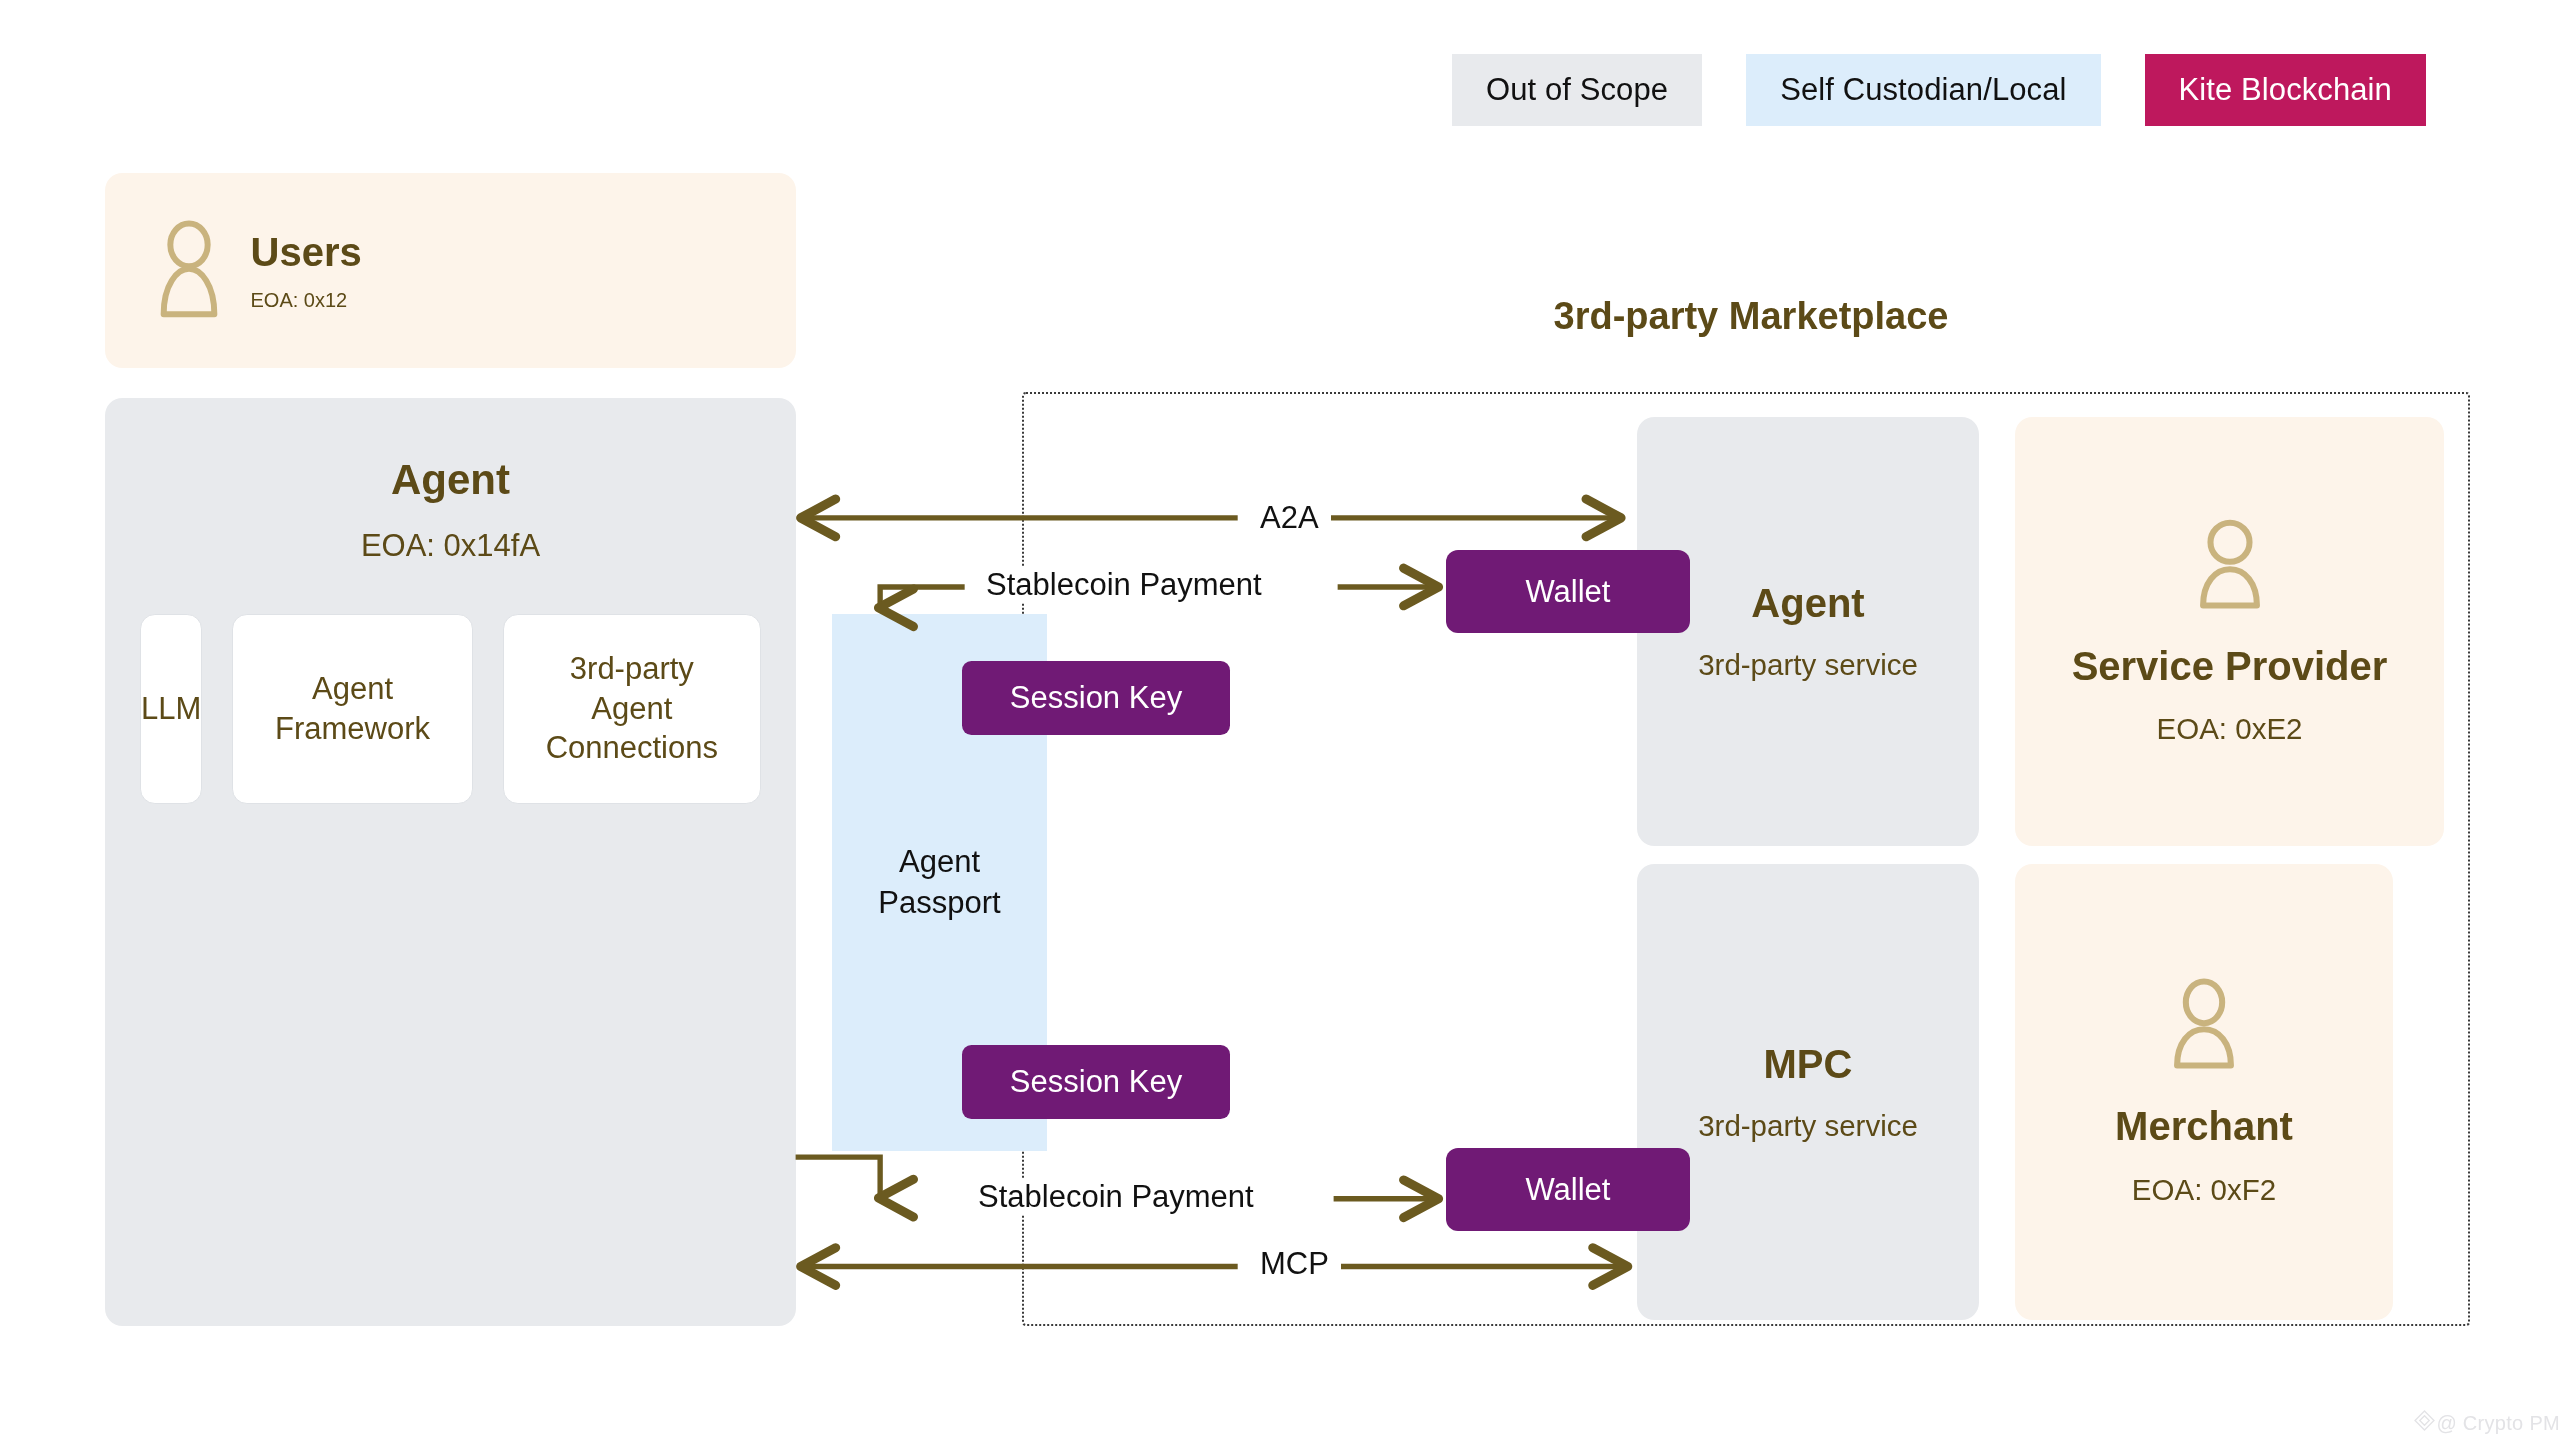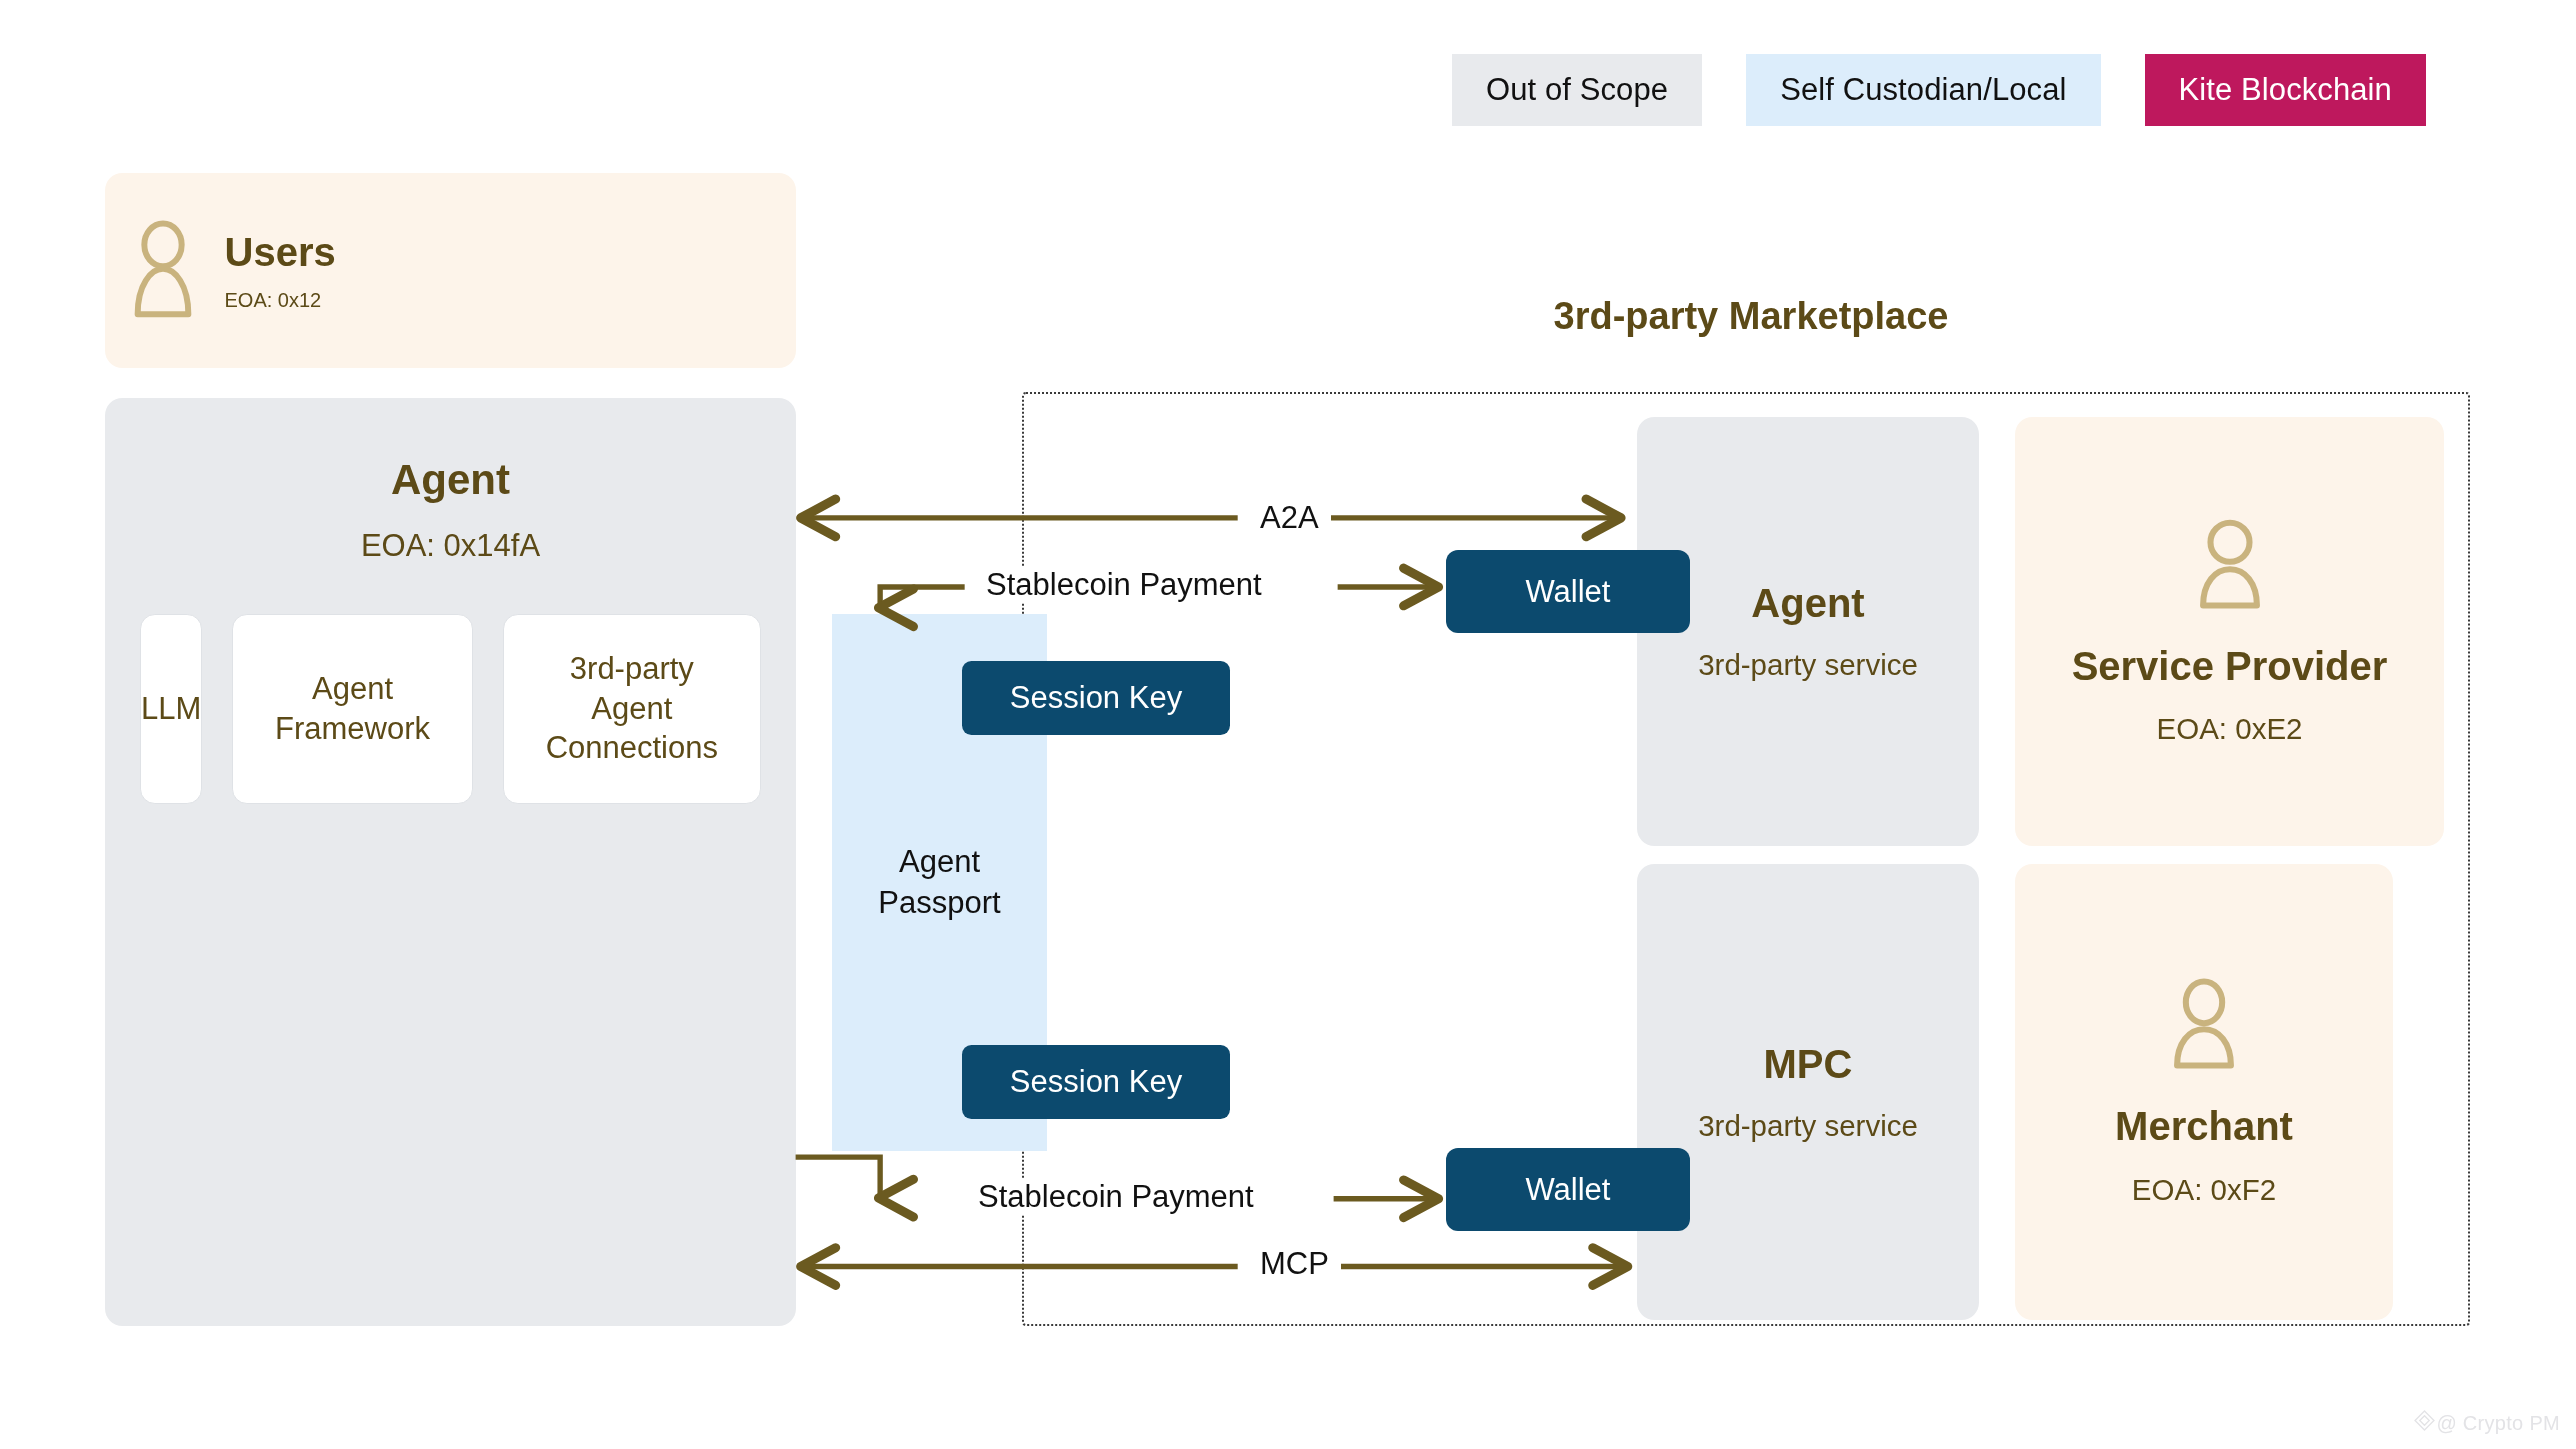--- a/index.html
+++ b/index.html
@@ -16,21 +16,21 @@
     height:72px;border-radius:0;display:flex;align-items:center;justify-content:center;
     padding:0 34px;font-size:31px;letter-spacing:0.1px;white-space:nowrap;
   }
   .chip.scope{background:#e8eaed;color:#111111;}
   .chip.custodian{background:#dcedfb;color:#111111;}
   .chip.kite{background:#be185d;color:#ffffff;}
 
   
   .users-card{
     position:absolute;left:105px;top:173px;width:691px;height:195px;
-    background:#fdf4ea;border-radius:17.4px;display:flex;align-items:center;padding-left:26px;box-sizing:border-box;
+    background:#fdf4ea;border-radius:17.4px;display:flex;align-items:center;padding-left:52px;box-sizing:border-box;
   }
   .person-ico{flex:0 0 auto;margin-right:29.5px;}
   .users-text{display:flex;flex-direction:column;justify-content:center;}
   .users-title{font-size:40px;font-weight:700;color:#5c4a17;line-height:1.1;margin-bottom:14.8px;}
   .users-eoa{font-size:20px;color:#5c4a17;line-height:1.1;}
 
   
   .agent-panel{
     position:absolute;left:105px;top:398px;width:691px;height:928px;
     background:#e8eaed;border-radius:17.4px;box-sizing:border-box;padding:29.5px 35px 35px;
@@ -73,21 +73,21 @@
 
   
   .passport{
     position:absolute;left:832px;top:614px;width:215px;height:537px;background:#dcedfb;
     display:flex;align-items:center;justify-content:center;text-align:center;
   }
   .passport-label{font-size:31px;color:#111111;line-height:1.3;}
 
   
   .pill{
-    position:absolute;background:#0c4a6e;color:#ffffff;border-radius:9.4px;
+    position:absolute;background:#701a75;color:#ffffff;border-radius:9.4px;
     display:flex;align-items:center;justify-content:center;font-size:31px;white-space:nowrap;
   }
   .sk1{left:962px;top:661px;width:268px;height:74px;}
   .sk2{left:962px;top:1045px;width:268px;height:74px;}
   .wallet1{left:1446px;top:550px;width:244px;height:83px;border-radius:12px;}
   .wallet2{left:1446px;top:1148px;width:244px;height:83px;border-radius:12px;}
 
   
   .conn-label{
     position:absolute;font-size:31px;color:#111111;background:#ffffff;

